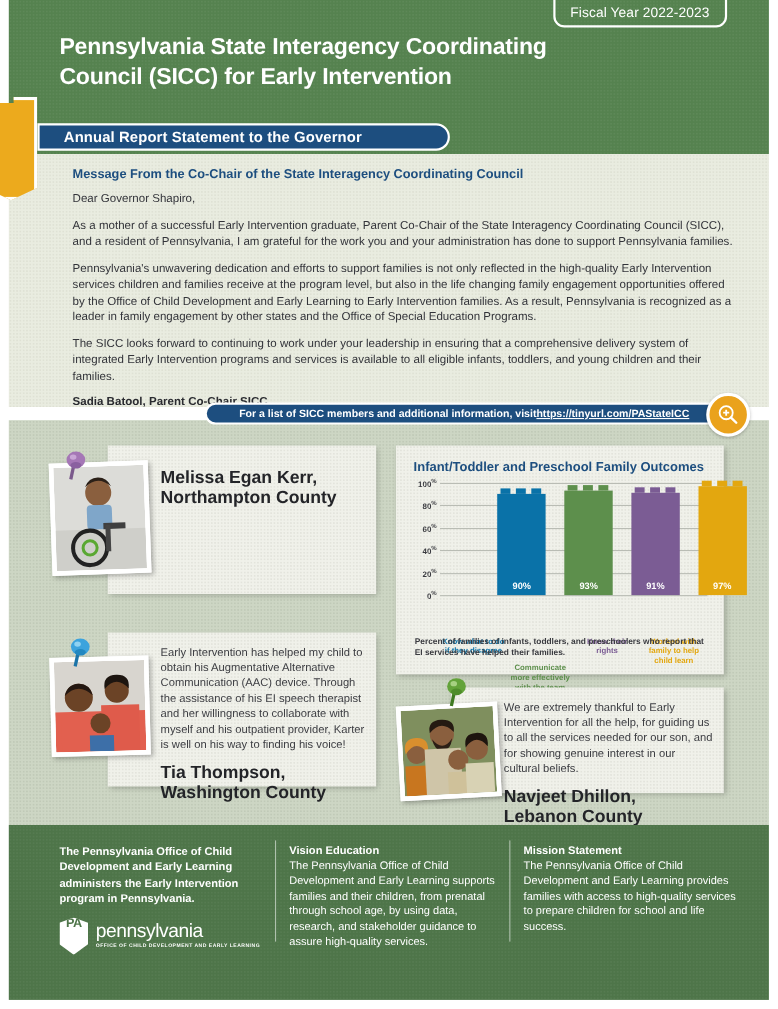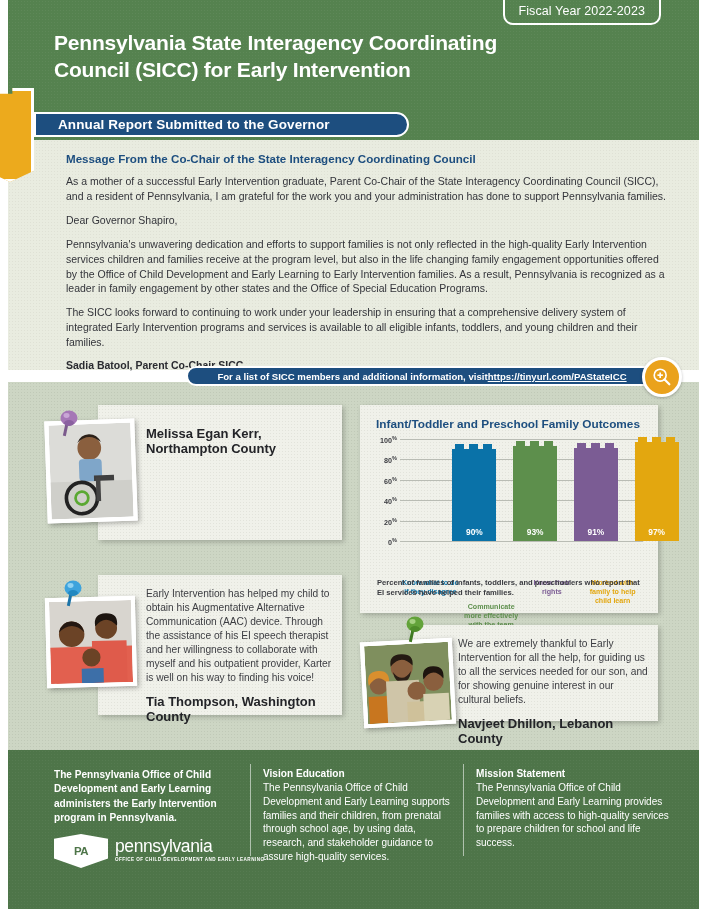--- a/index.html
+++ b/index.html
@@ -100,21 +100,21 @@
 
   
   .card {
     position: absolute;
     background: #f0f1ea;
     background-image: radial-gradient(rgba(160,160,145,.16) 1px, transparent 1px);
     background-size: 3px 3px;
     box-shadow: 2px 2px 5px rgba(0,0,0,.22);
   }
   .quote { color: #3c3d42; font-size: 10.2px; line-height: 1.37; }
-  .attrib { color: #232428; font-size: 13px; font-weight: bold; margin-top: 9px; }
+  .attrib { color: #232428; font-size: 16px; font-weight: bold; margin-top: 9px; }
 
   .photo {
     position: absolute;
     background: #ffffff; border: 4px solid #ffffff;
     box-shadow: 2px 2px 5px rgba(0,0,0,.3);
     overflow: hidden;
   }
   .pin {
     position: absolute; width: 22px; height: 30px; z-index: 7;
   }
@@ -190,45 +190,45 @@
   #fcol1 .f-lead { font-size: 10.1px; font-weight: bold; line-height: 1.42; }
   #fcol2 { left: 255px; width: 190px; }
   #fcol3 { left: 468px; width: 195px; }
   .f-head { font-size: 10.1px; font-weight: bold; margin-bottom: 2px; }
   .f-body { font-size: 10px; line-height: 1.38; }
   .divider { position: absolute; top: 14px; width: 1px; height: 92px; background: rgba(255,255,255,.55); }
   #div1 { left: 242px; }
   #div2 { left: 455px; }
   .pa-logo { position: absolute; left: 46px; top: 84px; display: flex; align-items: center; gap: 7px; }
   .pa-key {
-    width: 54px; height: 34px; background: #ffffff;
+    width: 26px; height: 34px; background: #ffffff;
     clip-path: polygon(0% 14%, 50% 0%, 100% 14%, 100% 72%, 50% 100%, 0% 72%);
-    display: flex; align-items: center; justify-content: center;
+    display: flex; align-items: flex-start; justify-content: center;
   }
   .pa-key span { color: #4e7549; font-size: 11.5px; font-weight: bold; letter-spacing: -0.5px; }
   .pa-word { color: #ffffff; font-size: 17.5px; letter-spacing: -0.4px; line-height: 1; }
   .pa-sub { color: #ffffff; font-size: 4.6px; font-weight: bold; letter-spacing: .45px; line-height: 1.5; margin-top: 2px; }
 </style>
 </head>
 <body>
 
 <div class="page">
 
   <div class="header">
     <div class="fy-badge">Fiscal Year 2022-2023</div>
     <div class="title">Pennsylvania State Interagency Coordinating Council (SICC) for Early Intervention</div>
   </div>
   <div class="keystone"></div>
-  <div class="ribbon">Annual Report Submitted to the Governor</div>
+  <div class="ribbon">Annual Report Statement to the Governor</div>
 
   <div class="letter">
     <div class="letter-inner">
       <h2>Message From the Co-Chair of the State Interagency Coordinating Council</h2>
+      <p>Dear Governor Shapiro,</p>
       <p>As a mother of a successful Early Intervention graduate, Parent Co-Chair of the State Interagency Coordinating Council (SICC), and a resident of Pennsylvania, I am grateful for the work you and your administration has done to support Pennsylvania families.</p>
-      <p>Dear Governor Shapiro,</p>
       <p>Pennsylvania's unwavering dedication and efforts to support families is not only reflected in the high-quality Early Intervention services children and families receive at the program level, but also in the life changing family engagement opportunities offered by the Office of Child Development and Early Learning to Early Intervention families. As a result, Pennsylvania is recognized as a leader in family engagement by other states and the Office of Special Education Programs.</p>
       <p>The SICC looks forward to continuing to work under your leadership in ensuring that a comprehensive delivery system of integrated Early Intervention programs and services is available to all eligible infants, toddlers, and young children and their families.</p>
       <div class="sig">Sadia Batool, Parent Co-Chair SICC</div>
     </div>
   </div>
 
   <div class="midband"></div>
 
   <div class="linkbar-wrap">
     <div class="linkbar">

